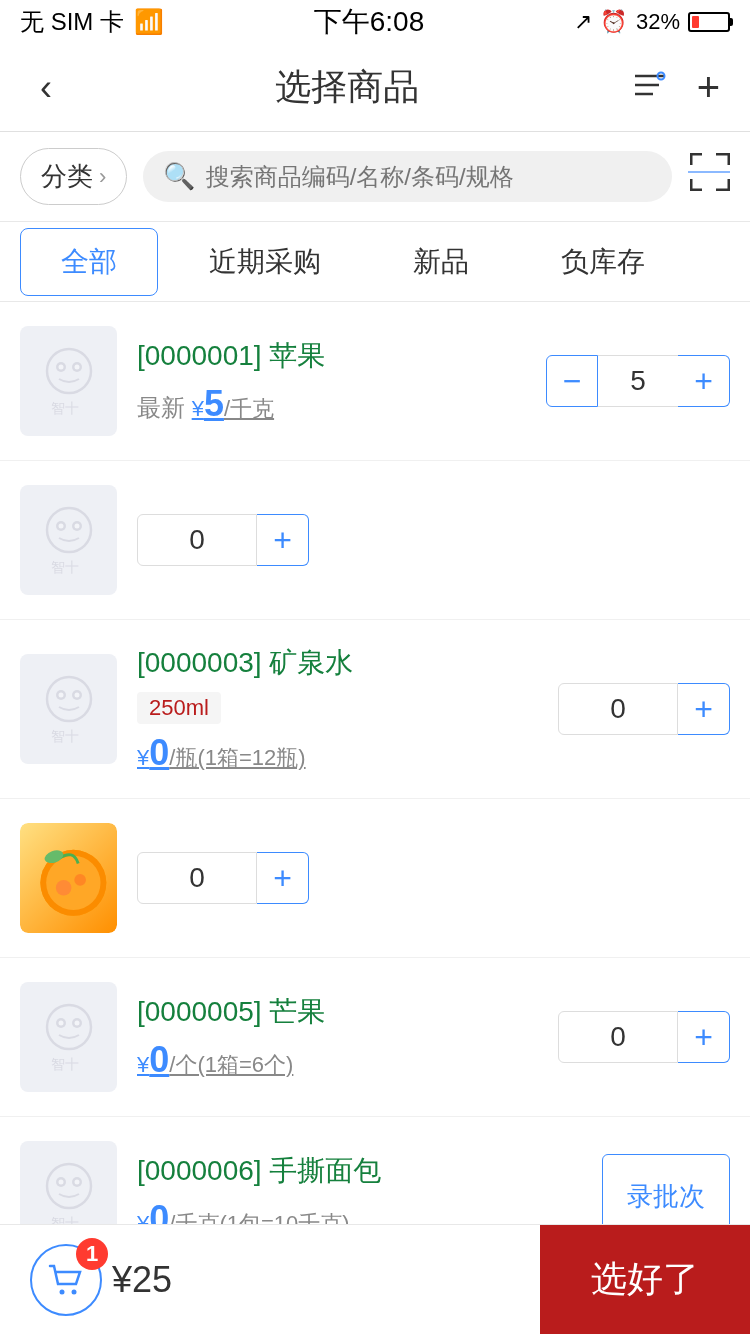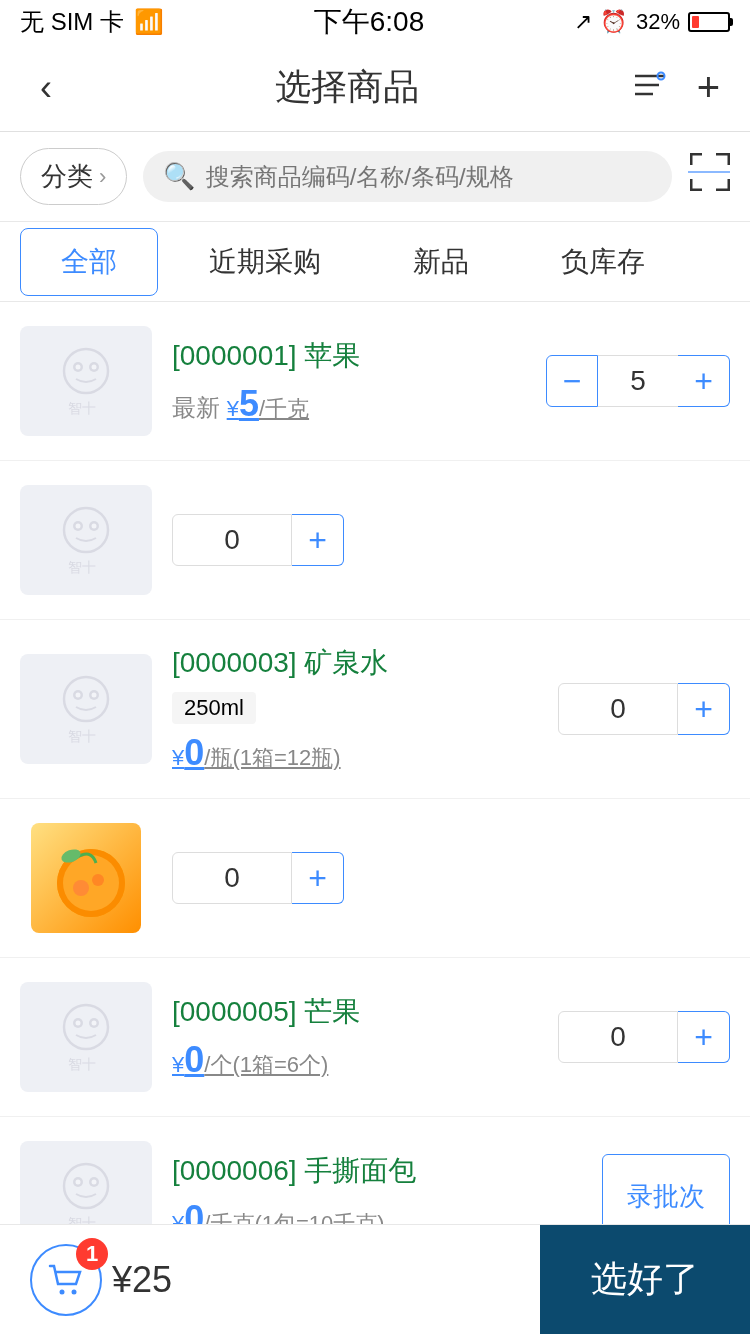--- a/index.html
+++ b/index.html
@@ -162,21 +162,21 @@
     }
     .product-item {
       background: #fff;
       display: flex;
       align-items: center;
       padding: 24px 20px;
       border-bottom: 1px solid #f0f0f0;
       gap: 20px;
     }
     .product-thumb {
-      width: 132px;
+      width: 97px;
       height: 110px;
       border-radius: 8px;
       background: #f0f0f0;
       display: flex;
       align-items: center;
       justify-content: center;
       overflow: hidden;
       flex-shrink: 0;
     }
     .product-thumb.placeholder {
@@ -191,21 +191,21 @@
       flex: 1;
     }
     .product-name {
       font-size: 28px;
       color: #15803d;
       font-weight: 500;
       margin-bottom: 8px;
     }
     .product-spec {
       font-size: 22px;
-      color: #000000;
+      color: #b91c1c;
       background: #f5f5f5;
       display: inline-block;
       padding: 3px 12px;
       border-radius: 4px;
       margin-bottom: 8px;
     }
     .product-price {
       font-size: 24px;
       color: #888;
     }
@@ -326,21 +326,21 @@
       align-items: center;
       justify-content: center;
       font-weight: bold;
     }
     .cart-total {
       font-size: 36px;
       color: #333;
       font-weight: 400;
     }
     .confirm-btn {
-      background: #0c4a6e;
+      background: #b91c1c;
       color: #fff;
       height: 110px;
       width: 210px;
       border: none;
       font-size: 36px;
       cursor: pointer;
       display: flex;
       align-items: center;
       justify-content: center;
     }

